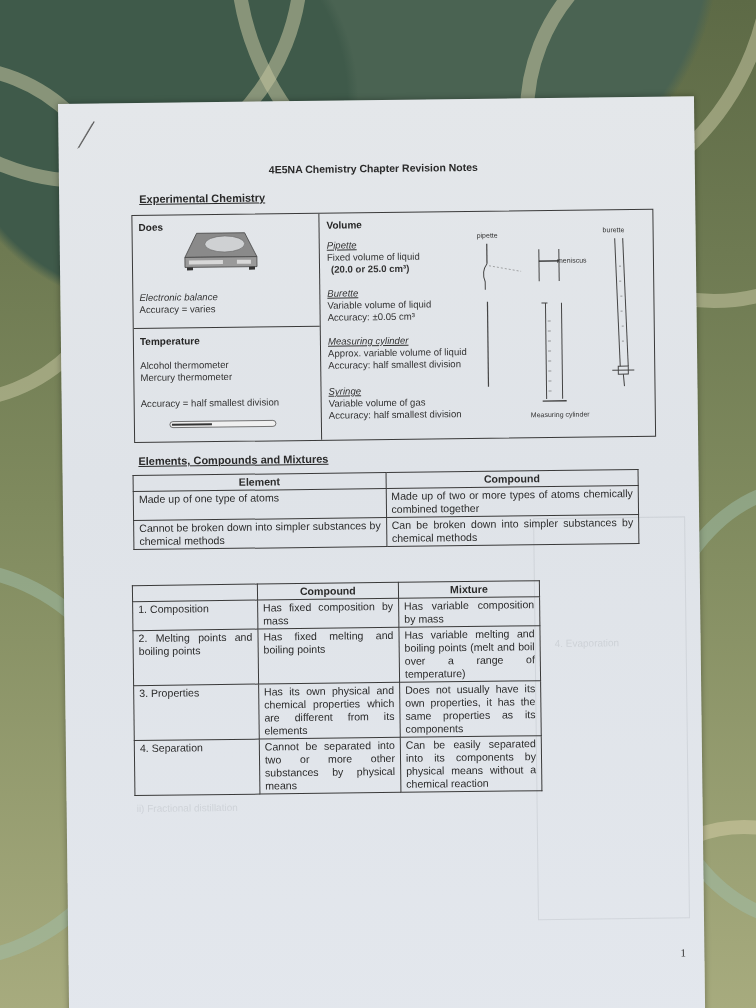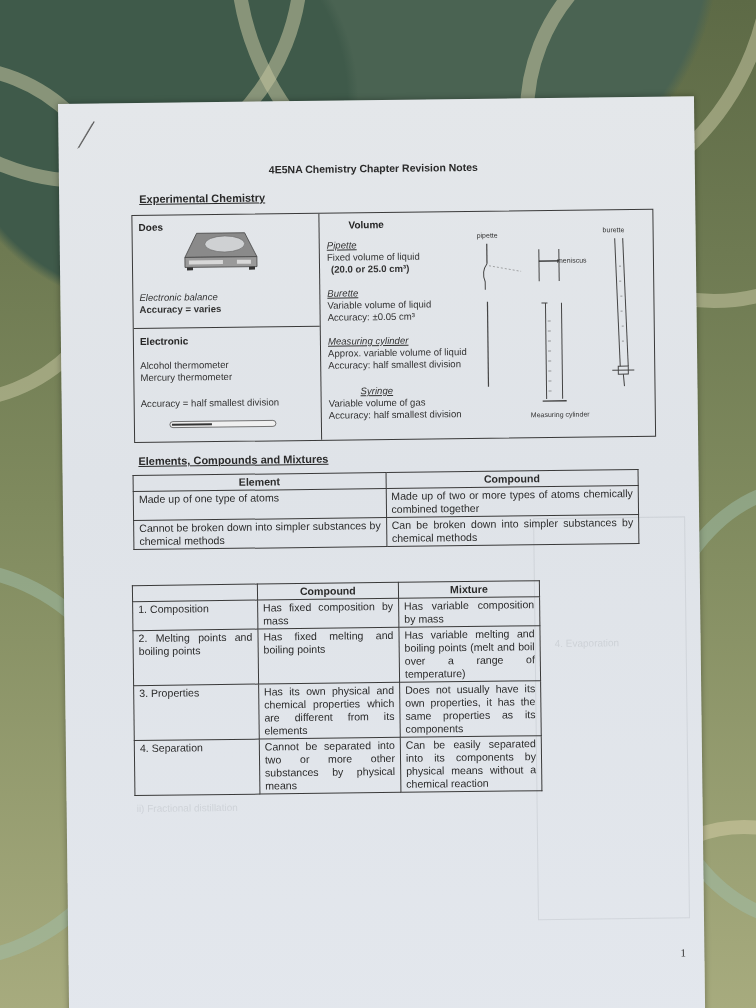--- a/index.html
+++ b/index.html
@@ -96,47 +96,47 @@
         <svg style="position:absolute;left:50px;top:14px;" width="80" height="44" viewBox="0 0 80 44">
           <polygon points="14,4 62,4 74,28 2,28" fill="#8a8a8a" stroke="#444" stroke-width="0.8"></polygon>
           <ellipse cx="42" cy="15" rx="20" ry="8" fill="#cfd1d3" stroke="#666" stroke-width="0.6"></ellipse>
           <rect x="2" y="28" width="72" height="10" fill="#9a9a9a" stroke="#444" stroke-width="0.8"></rect>
           <rect x="6" y="31" width="34" height="4" fill="#d8d8d8"></rect>
           <rect x="54" y="31" width="14" height="4" fill="#d8d8d8"></rect>
           <rect x="4" y="38" width="6" height="3" fill="#333"></rect>
             <rect x="66" y="38" width="6" height="3" fill="#333"></rect>
         </svg>
         <div class="txt" style="left:6px;top:76px;font-style:italic;">Electronic balance</div>
-        <div class="txt" style="left:6px;top:88px;font-weight:bold;">Accuracy = varies</div>
+        <div class="txt" style="left:6px;top:88px;">Accuracy = varies</div>
       </div>
-      <div class="lbl-b" style="left:6px;top:120px;">Electronic</div>
+      <div class="lbl-b" style="left:6px;top:120px;">Temperature</div>
       <div class="txt" style="left:6px;top:144px;">Alcohol thermometer</div>
       <div class="txt" style="left:6px;top:156px;">Mercury thermometer</div>
       <div class="txt" style="left:6px;top:182px;">Accuracy = half smallest division</div>
       <svg style="position:absolute;left:34px;top:204px;" width="110" height="10" viewBox="0 0 110 10">
         <rect x="1" y="2" width="106" height="6" rx="3" fill="#f0f0f0" stroke="#555" stroke-width="0.8"></rect>
         <rect x="3" y="4" width="40" height="2" fill="#333"></rect>
       </svg>
     </div>
 
-    <div class="lbl-b" style="left:194px;top:6px;margin-left:22px;">Volume</div>
+    <div class="lbl-b" style="left:194px;top:6px;">Volume</div>
 
     <div class="txt it" style="left:194px;top:26px;">Pipette</div>
     <div class="txt" style="left:194px;top:38px;">Fixed volume of liquid</div>
     <div class="txt" style="left:198px;top:50px;font-weight:bold;">(20.0 or 25.0 cm³)</div>
 
     <div class="txt it" style="left:194px;top:74px;">Burette</div>
     <div class="txt" style="left:194px;top:86px;">Variable volume of liquid</div>
     <div class="txt" style="left:194px;top:98px;">Accuracy: ±0.05 cm³</div>
 
     <div class="txt it" style="left:194px;top:122px;">Measuring cylinder</div>
     <div class="txt" style="left:194px;top:134px;">Approx. variable volume of liquid</div>
     <div class="txt" style="left:194px;top:146px;">Accuracy: half smallest division</div>
 
-    <div class="txt it" style="left:194px;top:172px;margin-left:32px;">Syringe</div>
+    <div class="txt it" style="left:194px;top:172px;">Syringe</div>
     <div class="txt" style="left:194px;top:184px;">Variable volume of gas</div>
     <div class="txt" style="left:194px;top:196px;">Accuracy: half smallest division</div>
 
     <div class="small" style="left:344px;top:20px;">pipette</div>
     <svg style="position:absolute;left:344px;top:30px;" width="50" height="150" viewBox="0 0 50 150">
       <line x1="10" y1="2" x2="10" y2="22" stroke="#444" stroke-width="1.2"></line>
       <path d="M10 22 Q4 30 8 40 L8 48" stroke="#444" fill="none" stroke-width="1"></path>
       <line x1="12" y1="24" x2="44" y2="30" stroke="#777" stroke-width="0.6" stroke-dasharray="2,2"></line>
       <line x1="10" y1="60" x2="10" y2="145" stroke="#444" stroke-width="1.2"></line>
     </svg>

